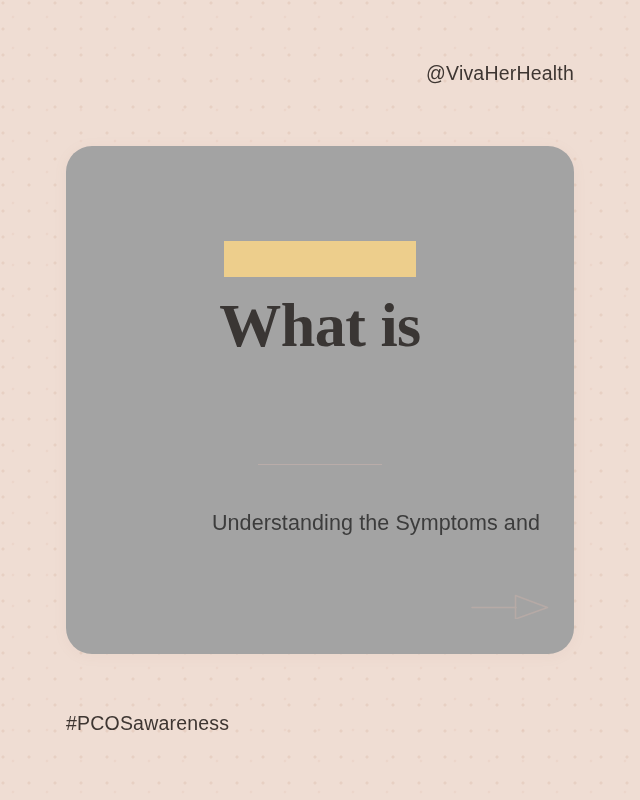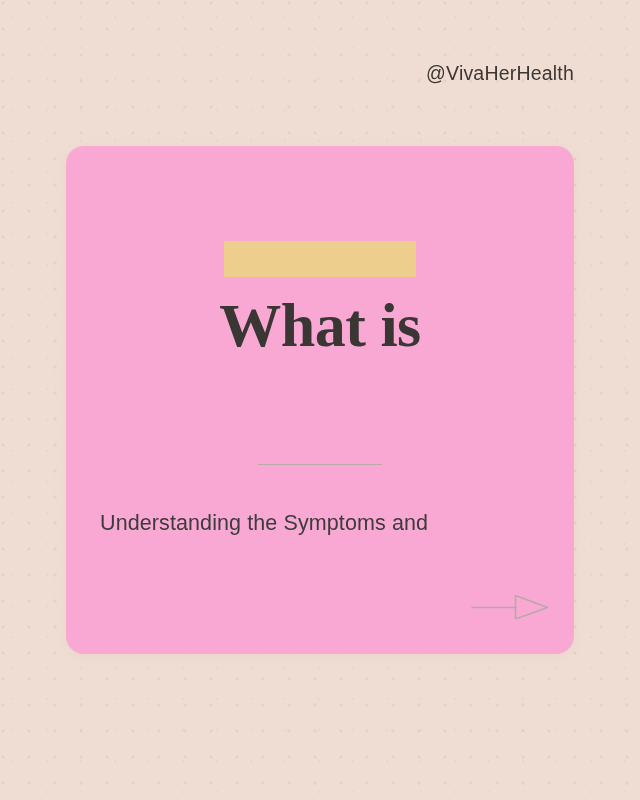--- a/index.html
+++ b/index.html
@@ -44,22 +44,22 @@
     white-space: nowrap;
   }
 
   
   #card {
     position: absolute;
     left: 66px;
     top: 146px;
     width: 508px;
     height: 508px;
-    background: #f9a8d4;
-    border-radius: 18px;
+    background: #a3a3a3;
+    border-radius: 26px;
     box-shadow: 0 2px 14px rgba(173,134,112,0.07);
   }
 
   #accent-bar {
     position: absolute;
     left: 158px;
     top: 95px;
     width: 192px;
     height: 36px;
     background: #EDCE8C;
@@ -87,21 +87,21 @@
     width: 124px;
     height: 1px;
     background: #B9ACA9;
   }
 
   #subtitle {
     position: absolute;
     left: 34px;
     right: 34px;
     top: 360px;
-    text-align: left;
+    text-align: right;
     font-size: 21.5px;
     line-height: 34px;
     color: #3C3C3C;
     letter-spacing: 0.1px;
   }
   #subtitle .line { display: block; }
 
   
   #swipe-arrow {
     position: absolute;
@@ -147,14 +147,15 @@
 
     <div id="swipe-arrow">
       <svg width="78" height="26" viewBox="0 0 78 26">
         <line x1="1" y1="14.5" x2="45" y2="14.5" stroke="#B6AAA6" stroke-width="1.6" stroke-linecap="round"></line>
         <polygon points="44.5,2.5 76.5,14.5 44.5,26" fill="none" stroke="#B6AAA6" stroke-width="1.6" stroke-linejoin="round"></polygon>
       </svg>
     </div>
 
   </div>
 
+  <div id="hashtag">#PCOSawareness</div>
 
 </div>
 
 </body></html>

